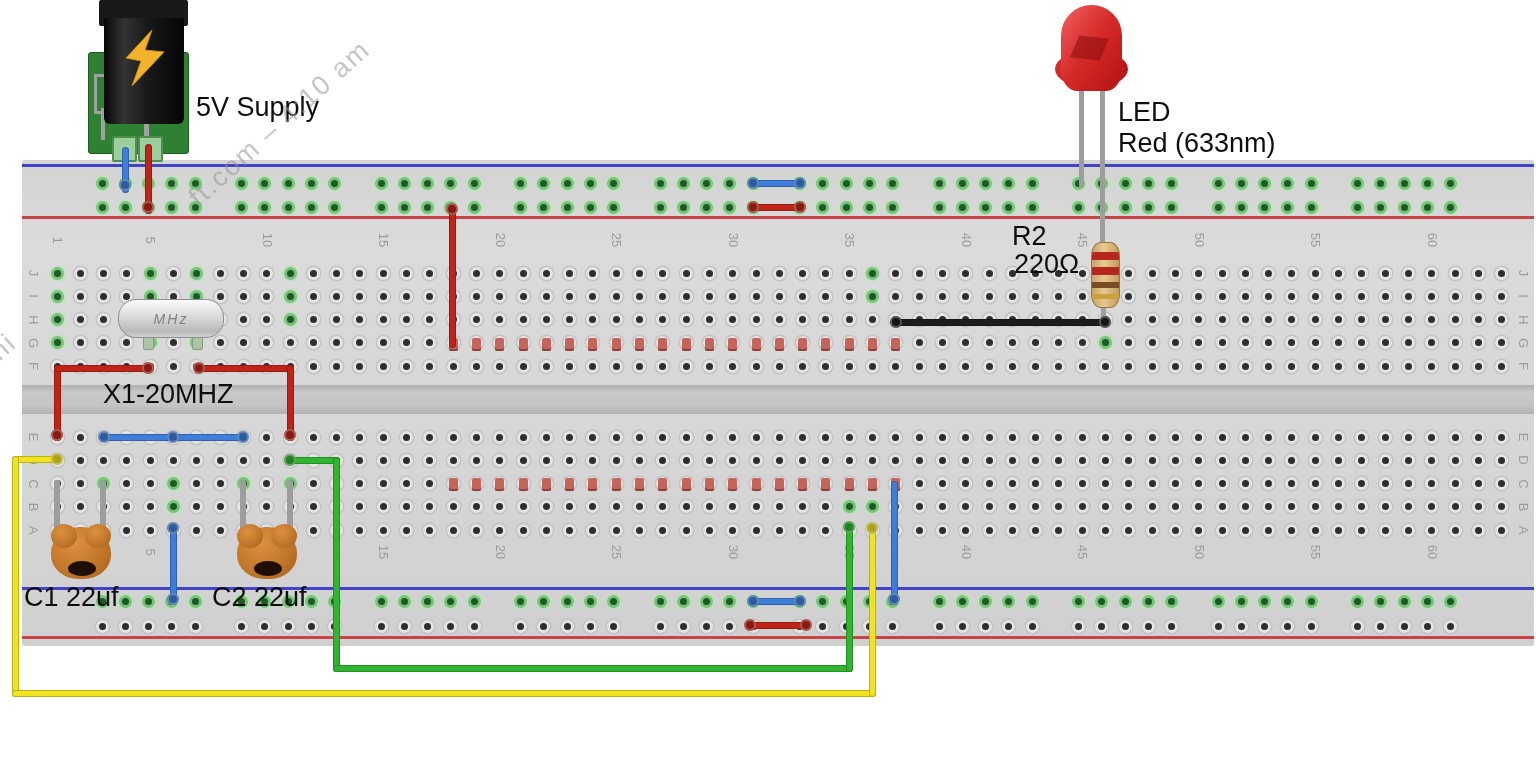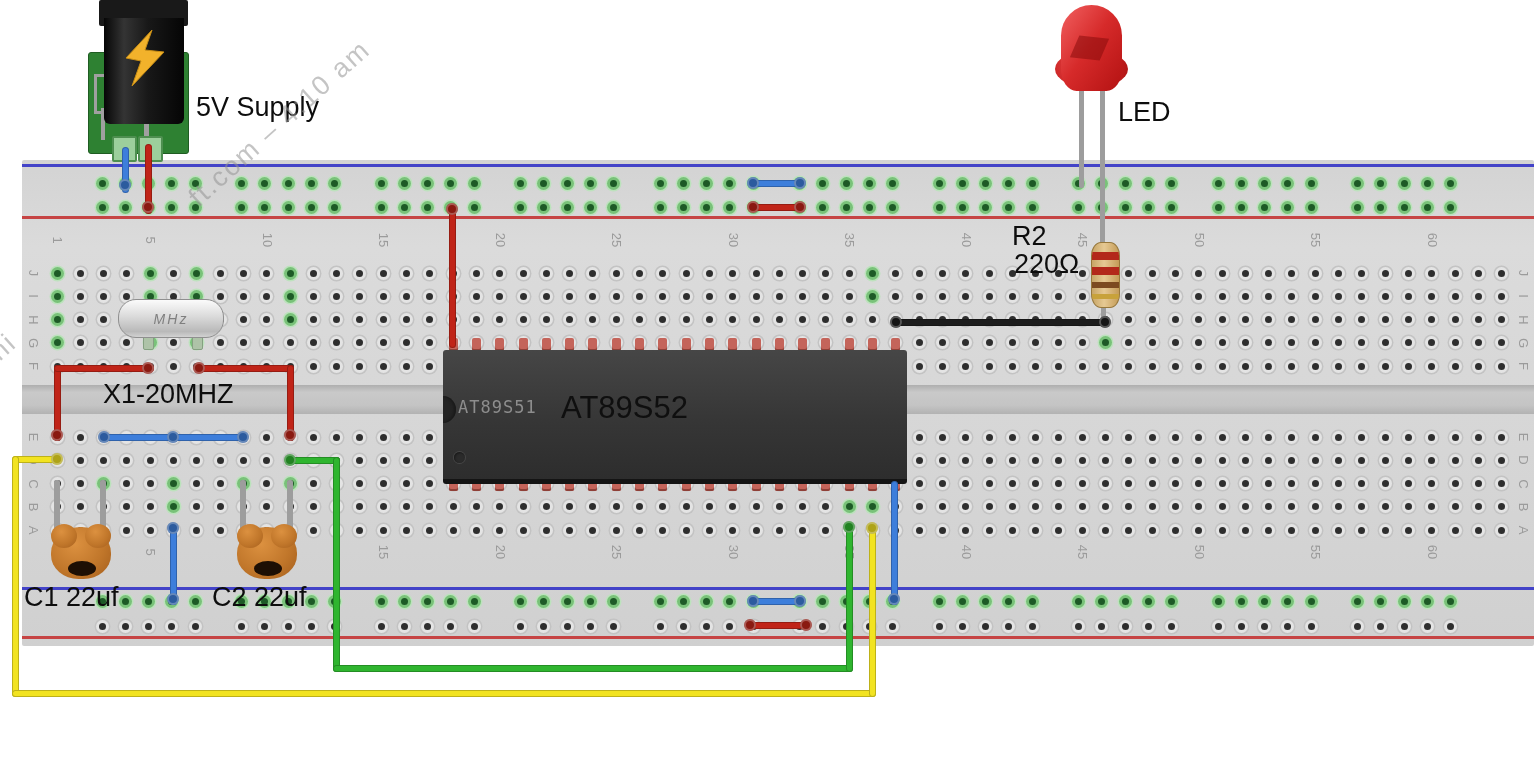--- a/index.html
+++ b/index.html
@@ -930,20 +930,21 @@
   <div class="biglabel" style="left:196px;top:92px;">5V Supply</div>
 
   <div class="comp">
     <div class="ledleg" style="left:1079px;top:86px;height:102px;"></div>
     <div class="ledleg" style="left:1100px;top:86px;height:160px;"></div>
     <div id="led-rim"></div>
     <div id="led-dome"></div>
     <div id="led-glint"></div>
   </div>
   <div class="biglabel" style="left:1118px;top:97px;">LED</div>
+  <div class="biglabel" style="left:1118px;top:128px;">Red (633nm)</div>
 
   <div class="comp">
     <div class="ledleg" style="left:1101px;top:300px;height:22px;"></div>
     <div id="res-body">
       <div class="resband" style="top:9px;height:8px;background:#b3281a;"></div>
       <div class="resband" style="top:24px;height:8px;background:#b3281a;"></div>
       <div class="resband" style="top:39px;height:6px;background:#7c4a20;"></div>
       <div class="resband" style="top:51px;height:5px;background:#c8a23a;"></div>
     </div>
   </div>
@@ -985,26 +986,20 @@
       <div class="ic-pin" style="left: 798.1px; top: 478px; background: rgb(196, 100, 90);"></div>
       <div class="ic-pin" style="left: 821.4px; top: 338px; background: rgb(196, 100, 90);"></div>
       <div class="ic-pin" style="left: 821.4px; top: 478px; background: rgb(196, 100, 90);"></div>
       <div class="ic-pin" style="left: 844.7px; top: 338px; background: rgb(196, 100, 90);"></div>
       <div class="ic-pin" style="left: 844.7px; top: 478px; background: rgb(196, 100, 90);"></div>
       <div class="ic-pin" style="left: 868px; top: 338px; background: rgb(196, 100, 90);"></div>
       <div class="ic-pin" style="left: 868px; top: 478px; background: rgb(196, 100, 90);"></div>
       <div class="ic-pin" style="left: 891.3px; top: 338px; background: rgb(196, 100, 90);"></div>
       <div class="ic-pin" style="left: 891.3px; top: 478px; background: rgb(196, 100, 90);"></div>
     </div>
-  <div id="ic-body">
-    <div id="ic-notch"></div>
-    <div id="ic-dimple"></div>
-    <div id="ic-code">AT89S51</div>
-    <div id="ic-label">AT89S52</div>
-  </div>
 
   <div class="comp">
     <div class="xtal-leg" style="left:143px;"></div>
     <div class="xtal-leg" style="left:192px;"></div>
     <div id="xtal-body">
       <span>MHz</span>
     </div>
   </div>
   <div class="biglabel" style="left:103px;top:379px;">X1-20MHZ</div>
 

